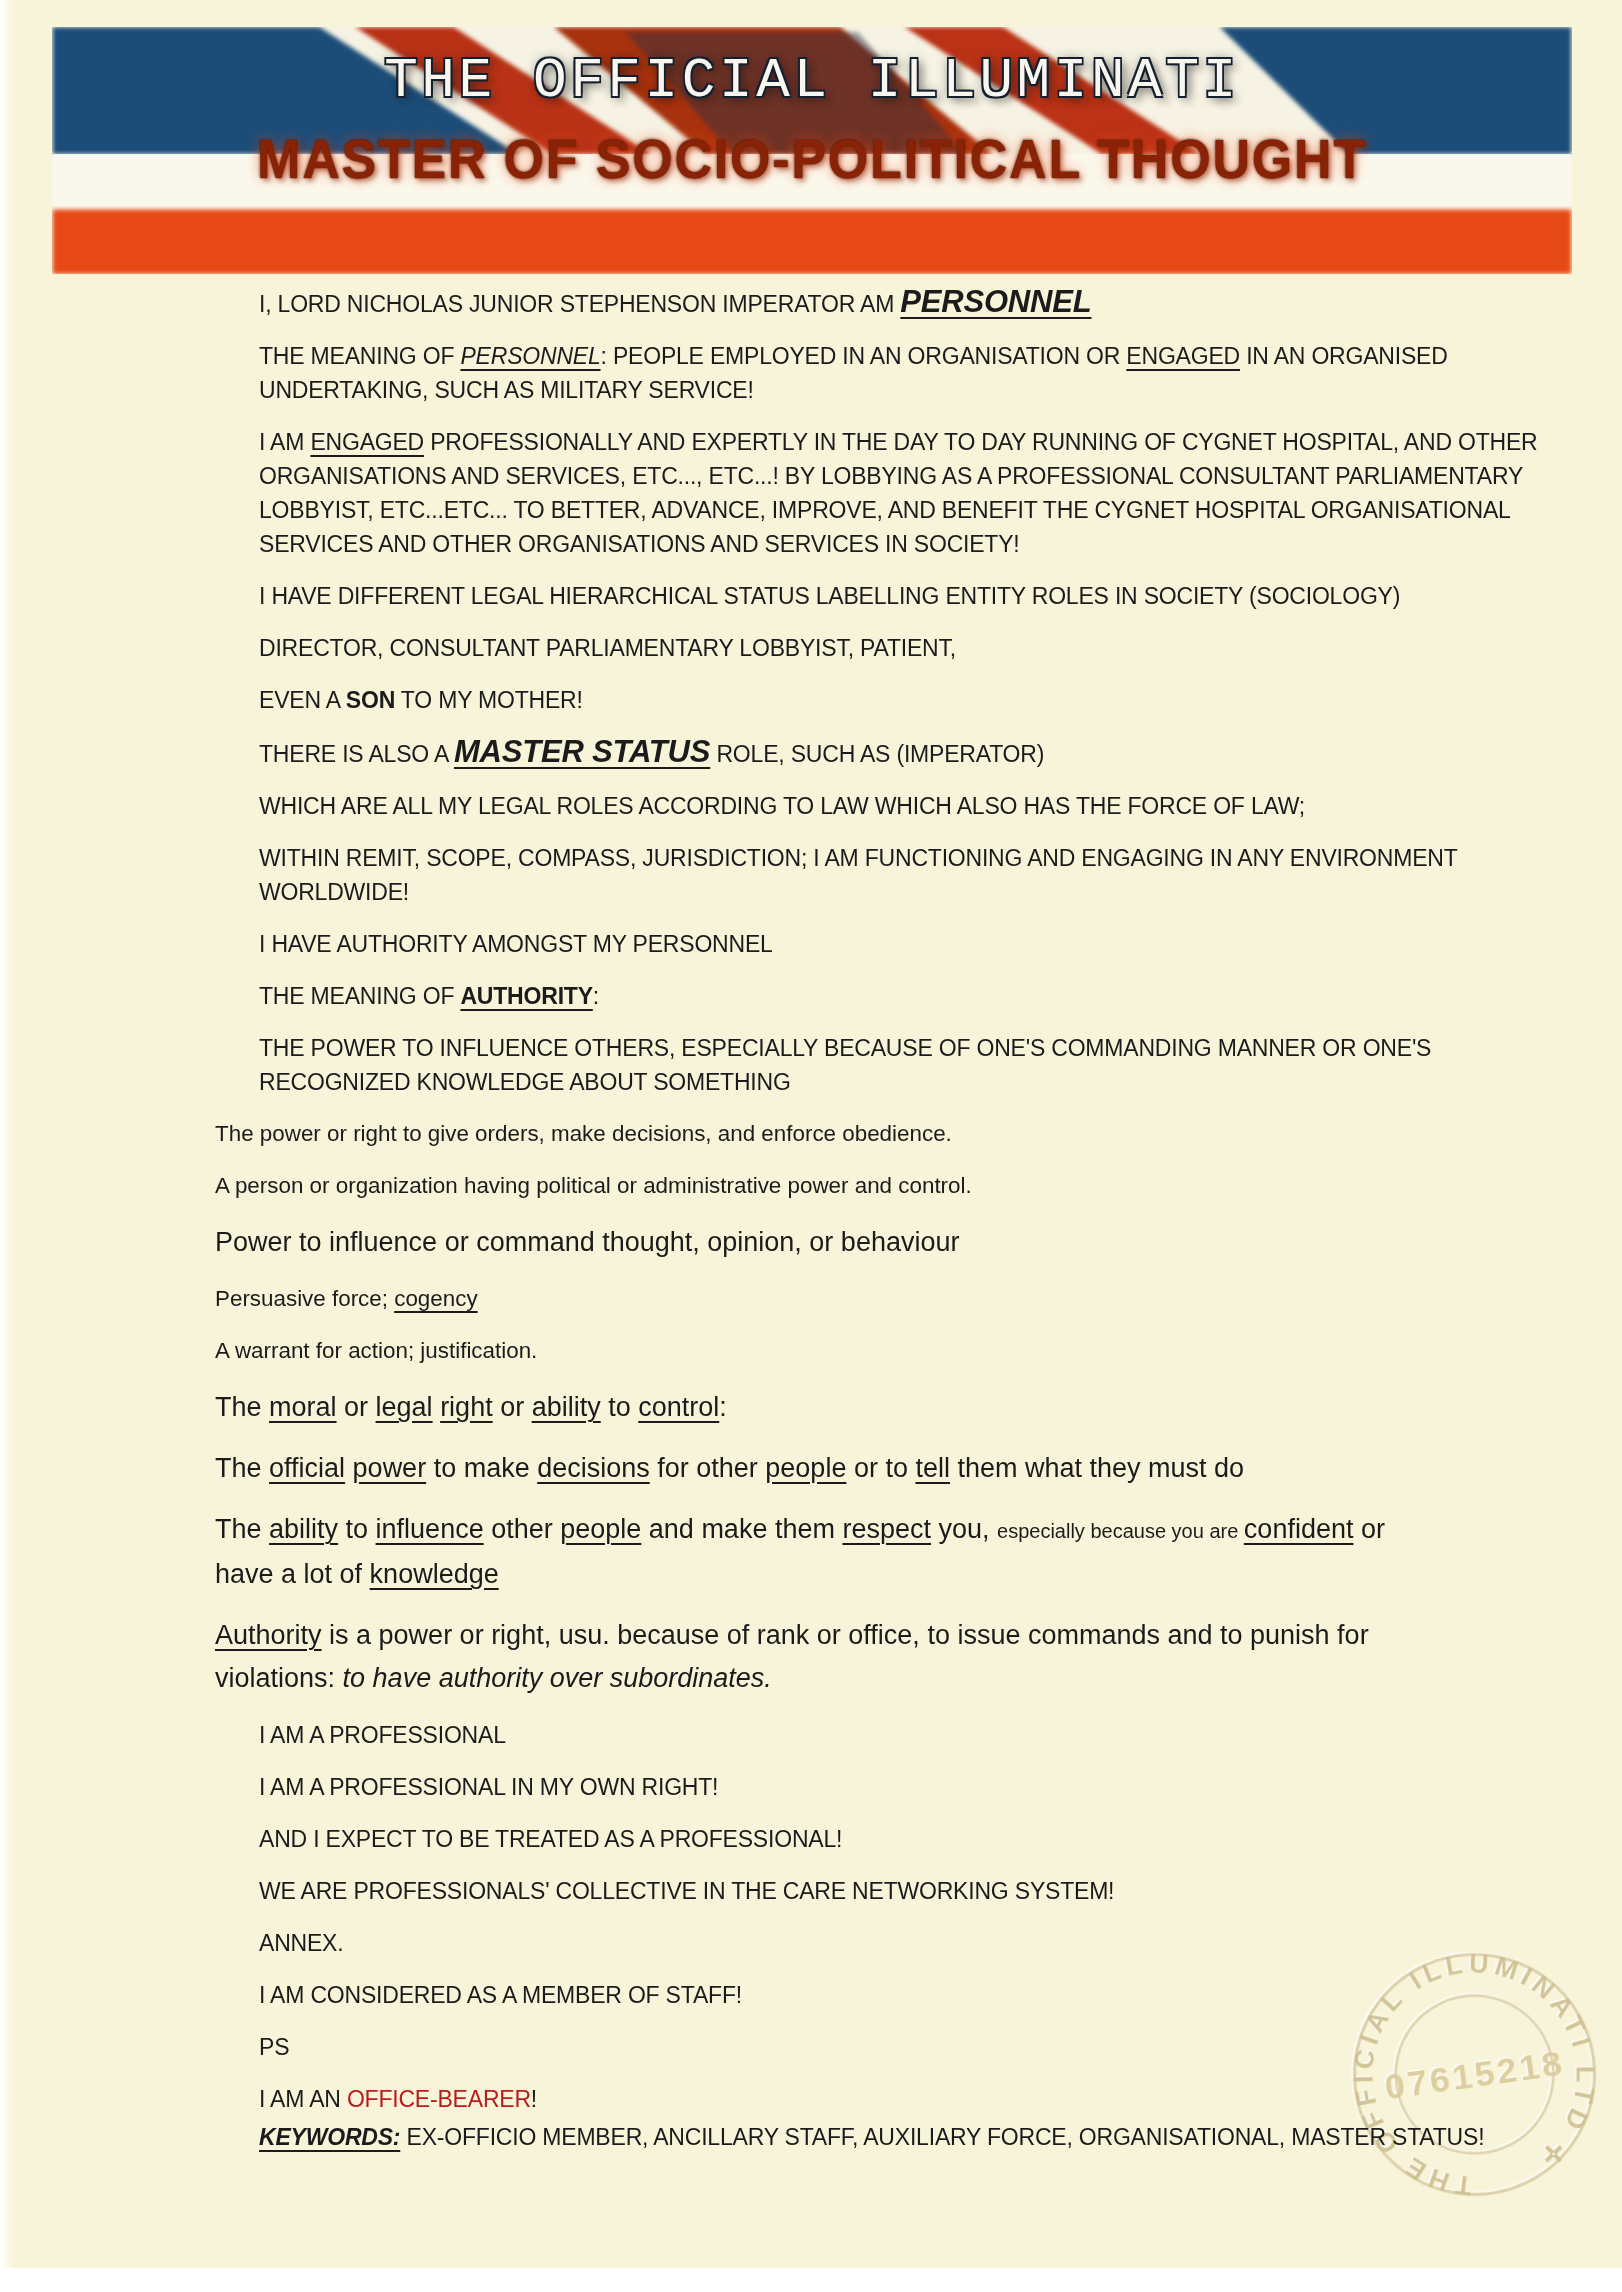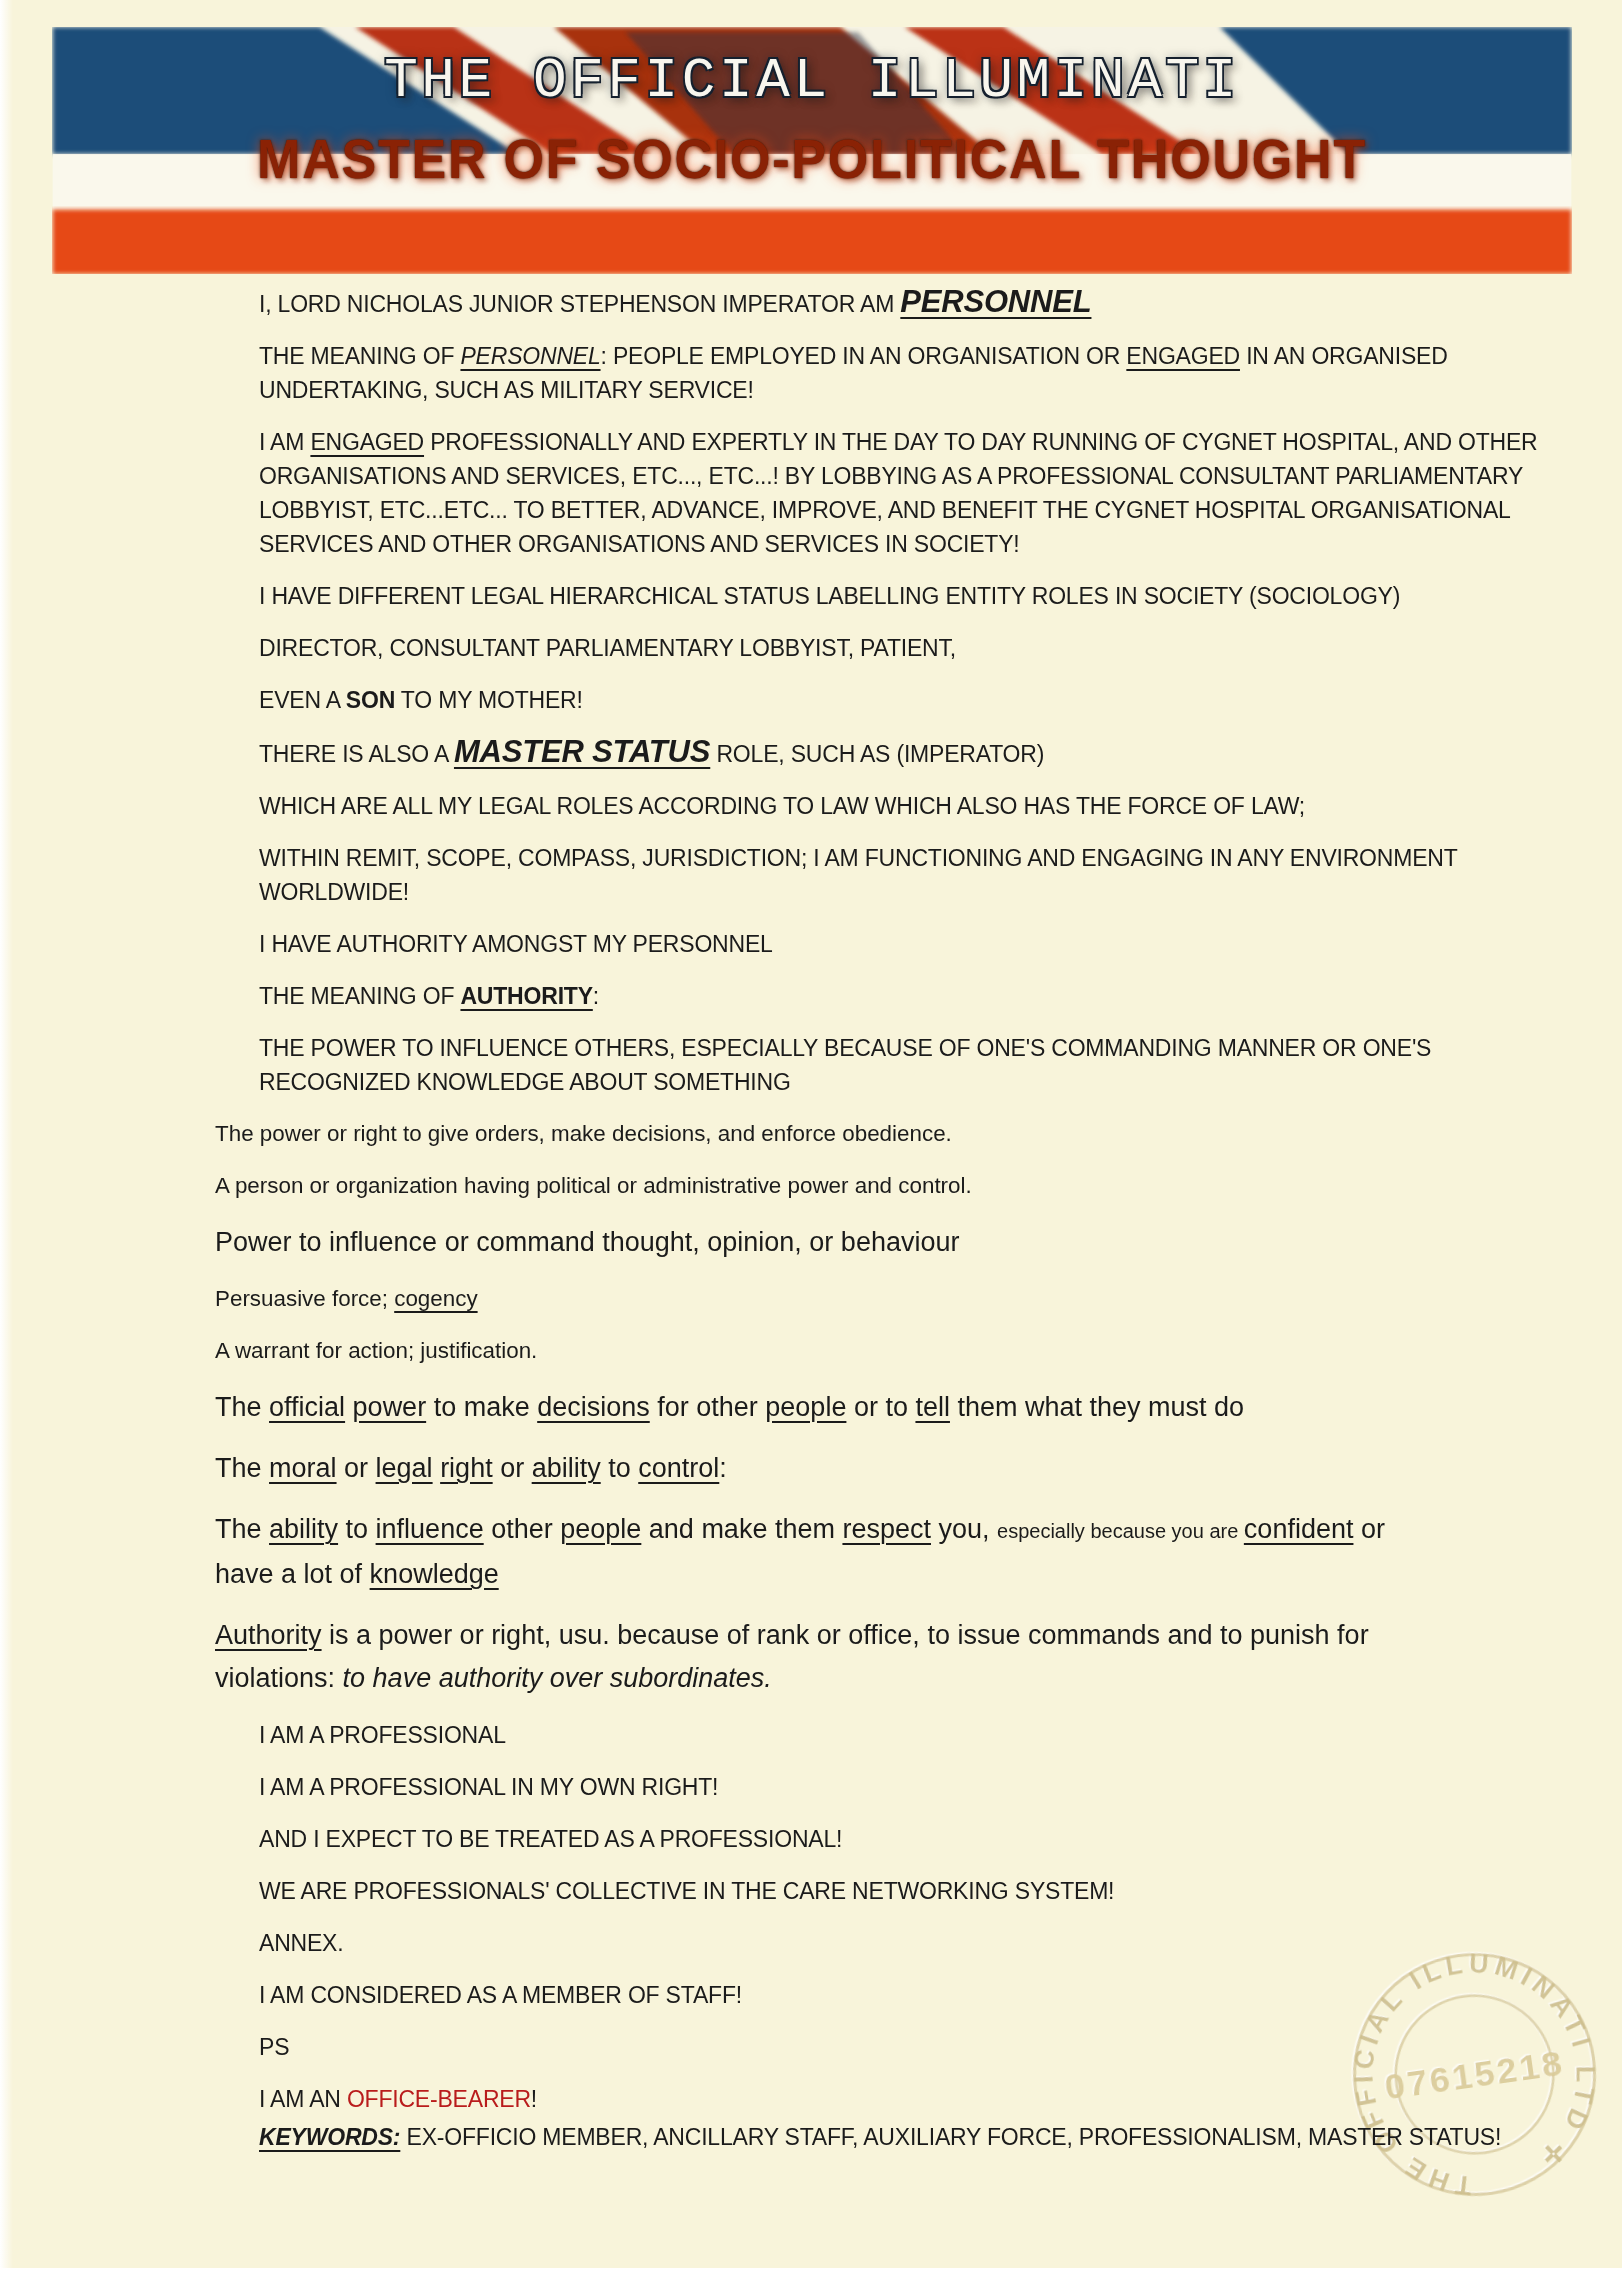--- a/index.html
+++ b/index.html
@@ -147,24 +147,24 @@
       <div class="para big">
         <div class="line"><span>Power to influence or command thought, opinion, or behaviour</span></div>
       </div>
       <div class="para small">
         <div class="line"><span>Persuasive force; </span><span class="s-u">cogency</span></div>
       </div>
       <div class="para small">
         <div class="line"><span>A warrant for action; justification.</span></div>
       </div>
       <div class="para big">
+        <div class="line"><span>The </span><span class="s-u">moral</span><span> or </span><span class="s-u">legal</span><span> </span><span class="s-u">right</span><span> or </span><span class="s-u">ability</span><span> to </span><span class="s-u">control</span><span>:</span></div>
+      </div>
+      <div class="para big">
         <div class="line"><span>The </span><span class="s-u">official</span><span> </span><span class="s-u">power</span><span> to make </span><span class="s-u">decisions</span><span> for other </span><span class="s-u">people</span><span> or to </span><span class="s-u">tell</span><span> them what they must do</span></div>
-      </div>
-      <div class="para big">
-        <div class="line"><span>The </span><span class="s-u">moral</span><span> or </span><span class="s-u">legal</span><span> </span><span class="s-u">right</span><span> or </span><span class="s-u">ability</span><span> to </span><span class="s-u">control</span><span>:</span></div>
       </div>
       <div class="para big">
         <div class="line"><span>The </span><span class="s-u">ability</span><span> to </span><span class="s-u">influence</span><span> other </span><span class="s-u">people</span><span> and make them </span><span class="s-u">respect</span><span> you, </span><span class="s-sm">especially because you are </span><span class="s-u">confident</span><span> or</span></div>
         <div class="line"><span>have a lot of </span><span class="s-u">knowledge</span></div>
       </div>
       <div class="para big">
         <div class="line"><span class="s-u">Authority</span><span> is a power or right, usu. because of rank or office, to issue commands and to punish for</span></div>
         <div class="line"><span>violations: </span><span class="s-i">to have authority over subordinates.</span></div>
       </div>
       <div class="para caps">
@@ -185,17 +185,17 @@
       <div class="para caps">
         <div class="line"><span>I AM CONSIDERED AS A MEMBER OF STAFF!</span></div>
       </div>
       <div class="para caps">
         <div class="line"><span>PS</span></div>
       </div>
       <div class="para caps tight">
         <div class="line"><span>I AM AN </span><span class="s-red">OFFICE-BEARER</span><span>!</span></div>
       </div>
       <div class="para caps">
-        <div class="line"><span class="s-b s-i s-u">KEYWORDS:</span><span> EX-OFFICIO MEMBER, ANCILLARY STAFF, AUXILIARY FORCE, PROFESSIONALISM, MASTER STATUS!</span></div>
+        <div class="line"><span class="s-b s-i s-u">KEYWORDS:</span><span> EX-OFFICIO MEMBER, ANCILLARY STAFF, AUXILIARY FORCE, ORGANISATIONAL, MASTER STATUS!</span></div>
       </div>
     </div>
 </div>
 
 
 </body></html>

